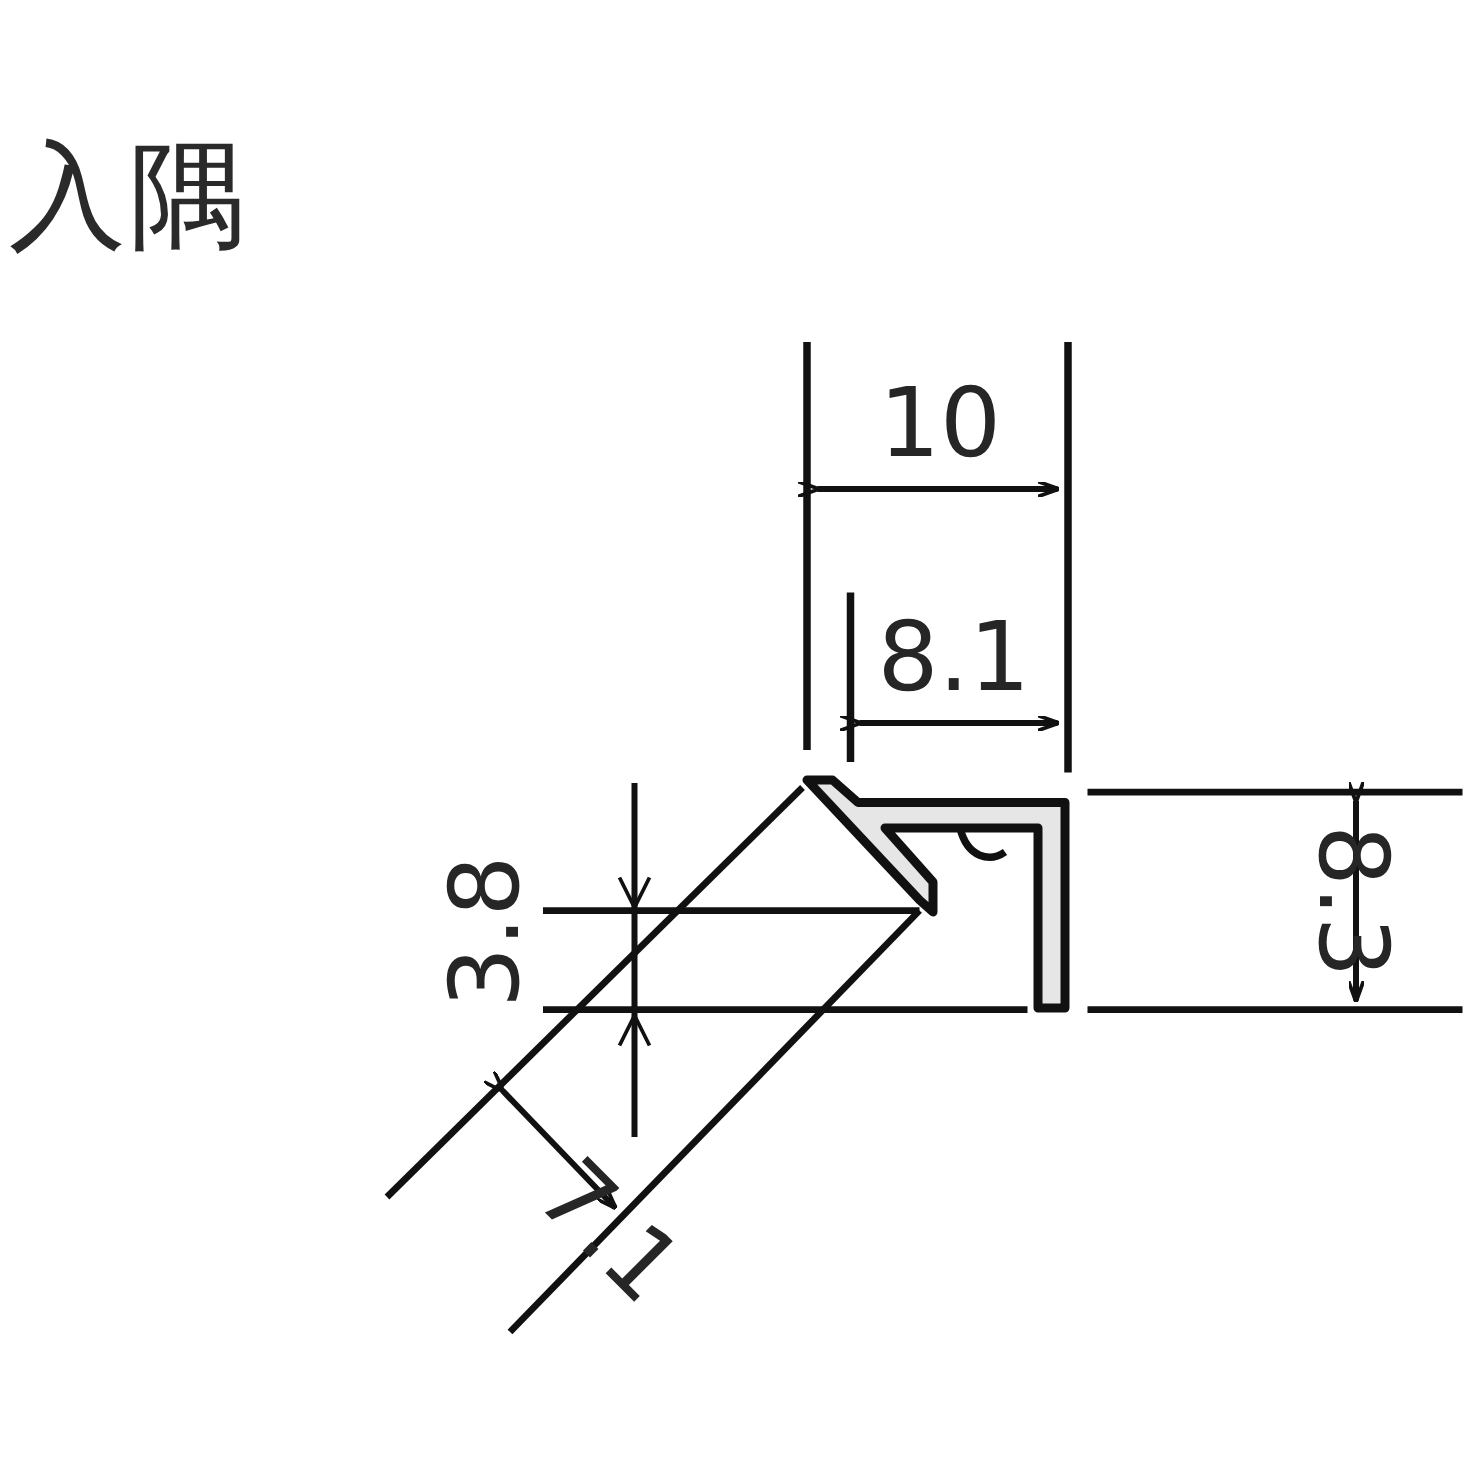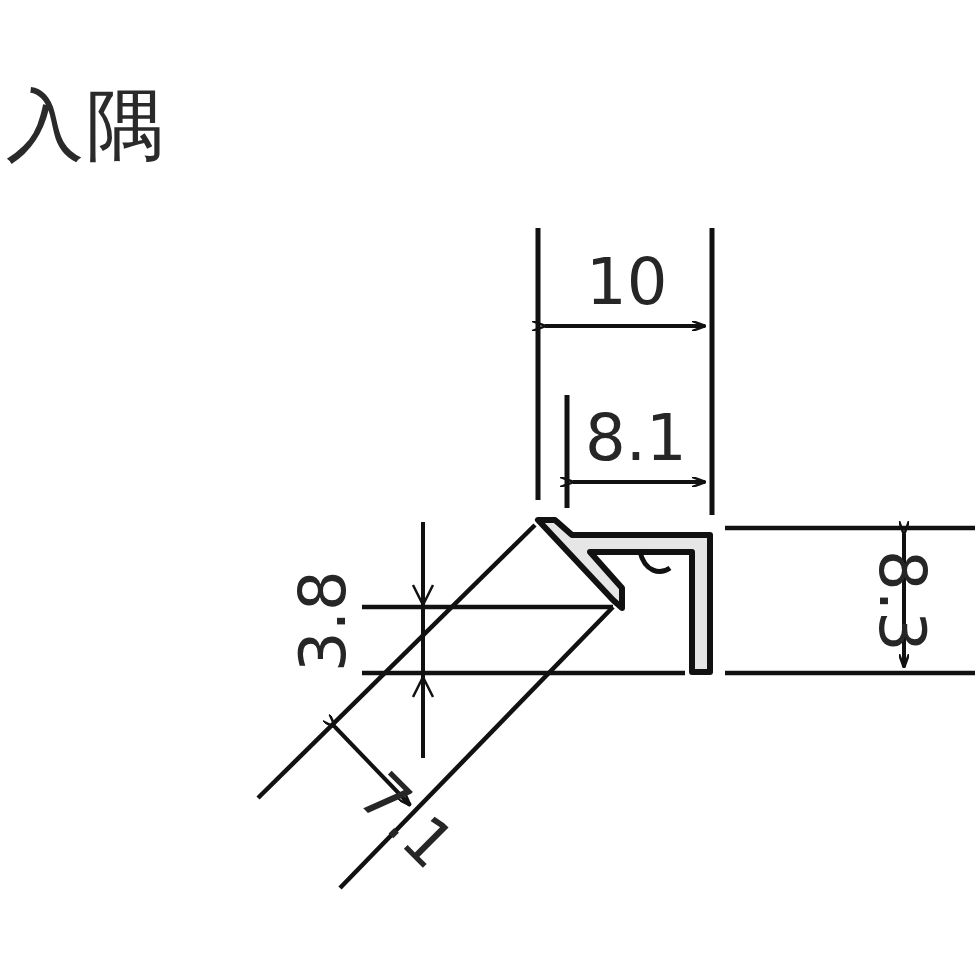--- a/index.html
+++ b/index.html
@@ -1,19 +1,19 @@
 <!DOCTYPE html>
 <html><head>
 <meta charset="utf-8">
 <style>
   html, body { margin:0; padding:0; background:#ffffff; }
   body { width:980px; height:980px; position:relative; overflow:hidden; }
   .title {
     position:absolute; left:6px; top:86px;
-    font-family:Liberation Mono, monospace; font-size:78px; line-height:90px;
+    font-family:Liberation Serif, serif; font-size:78px; line-height:90px;
     color:#2a2a2a; letter-spacing:2px;
   }
   svg { position:absolute; left:0; top:0; }
   .dim { font-family:"DejaVu Sans", sans-serif; font-size:64px; fill:#262626; }
 </style>
 </head>
 <body>
 
 <div class="title">入隅</div>
 

